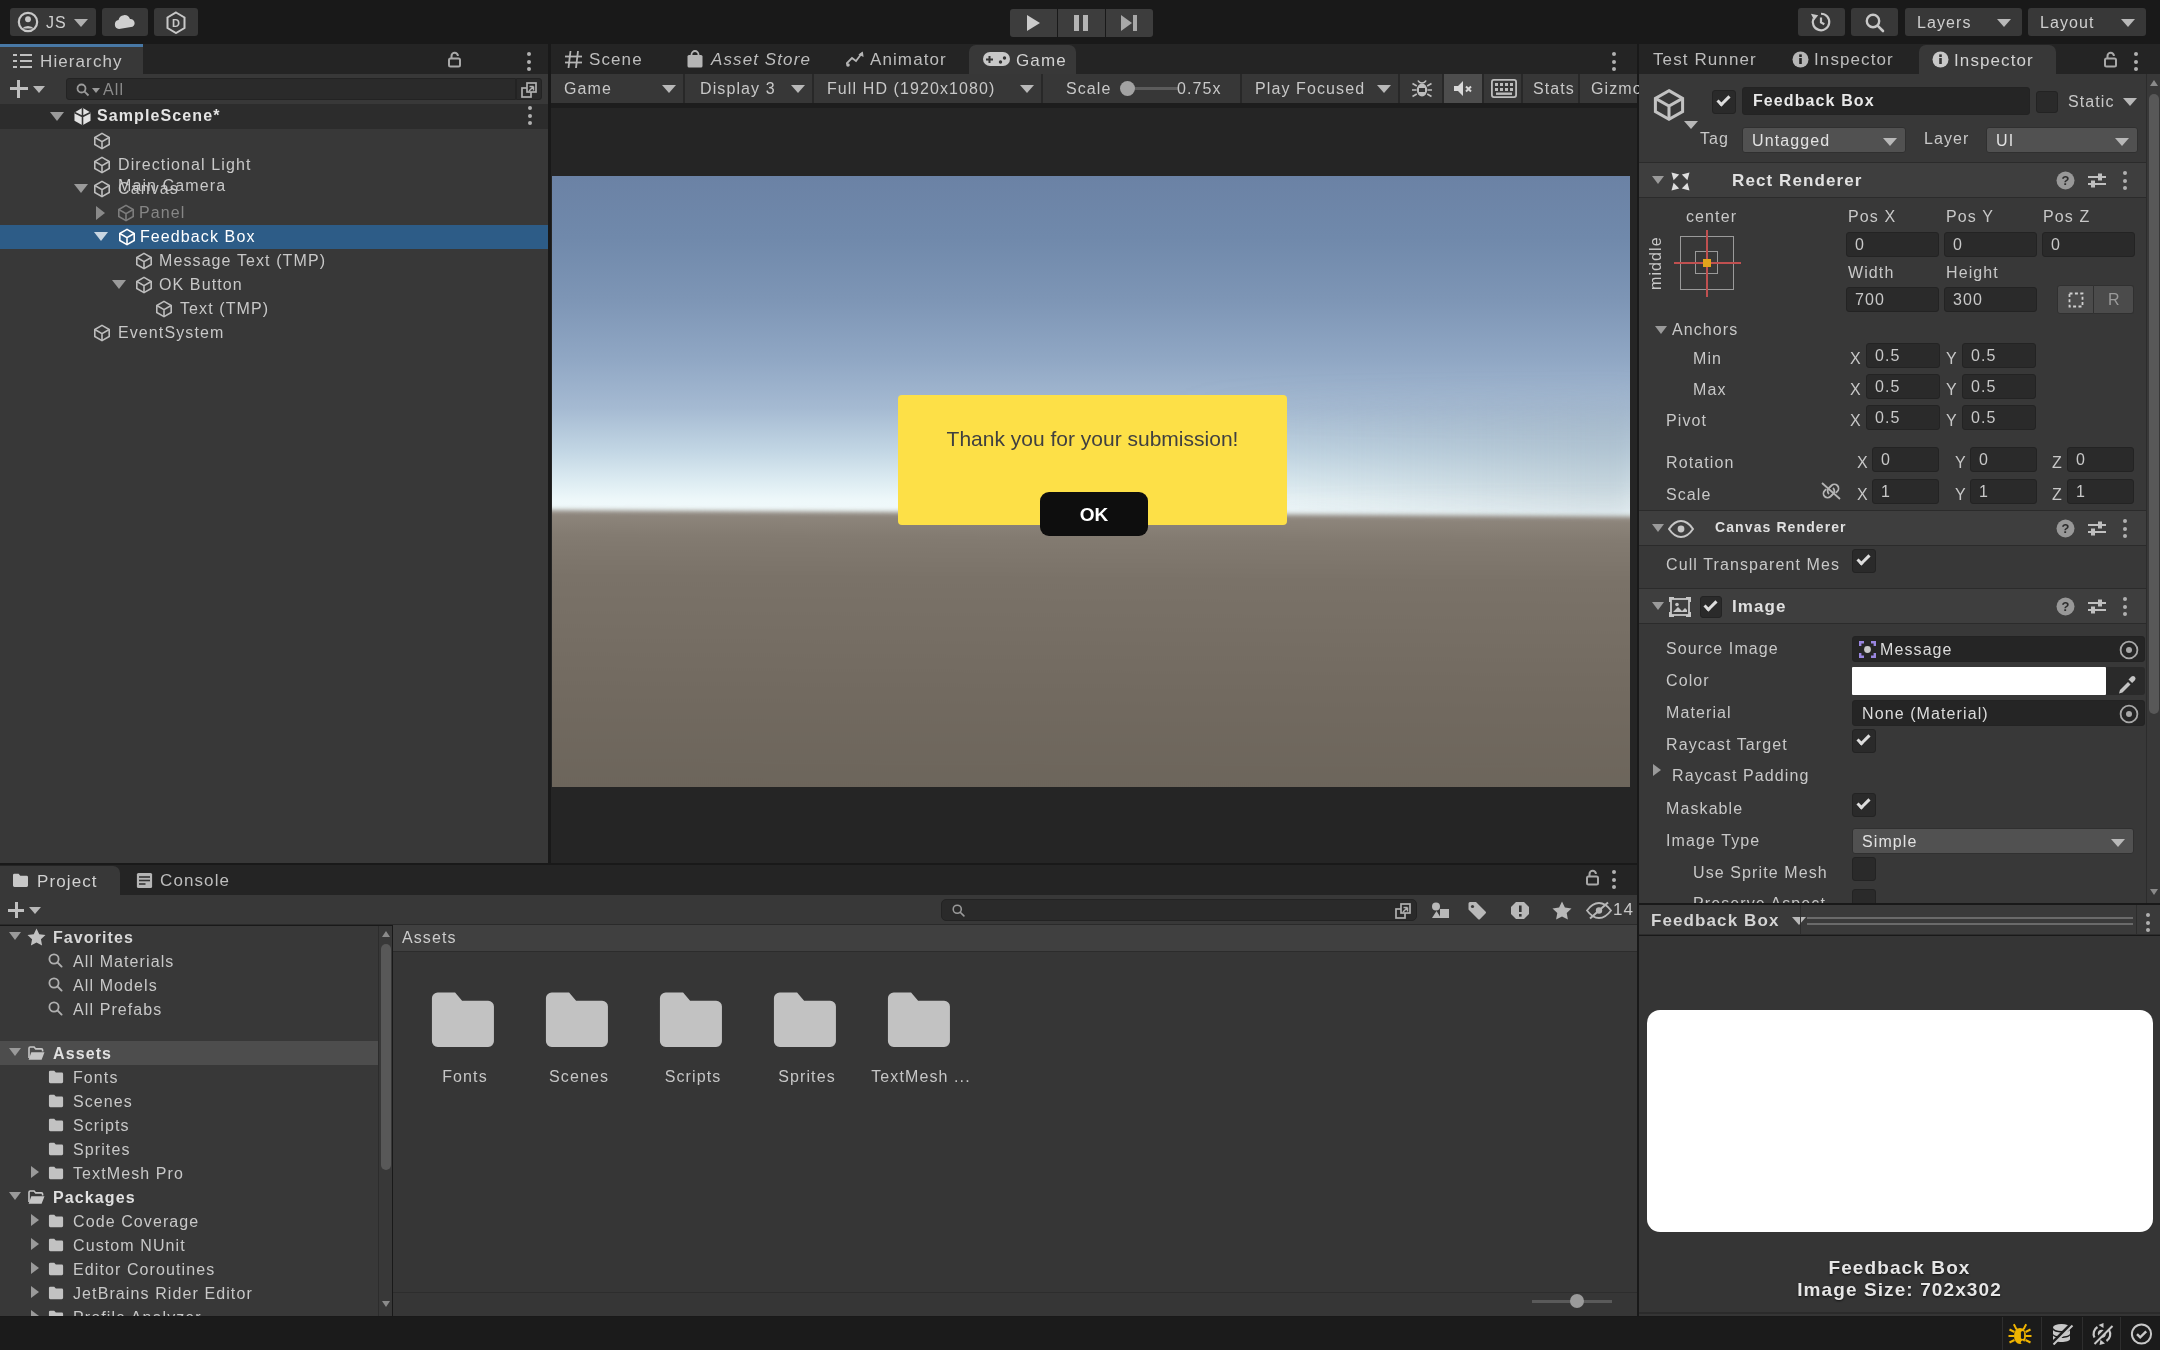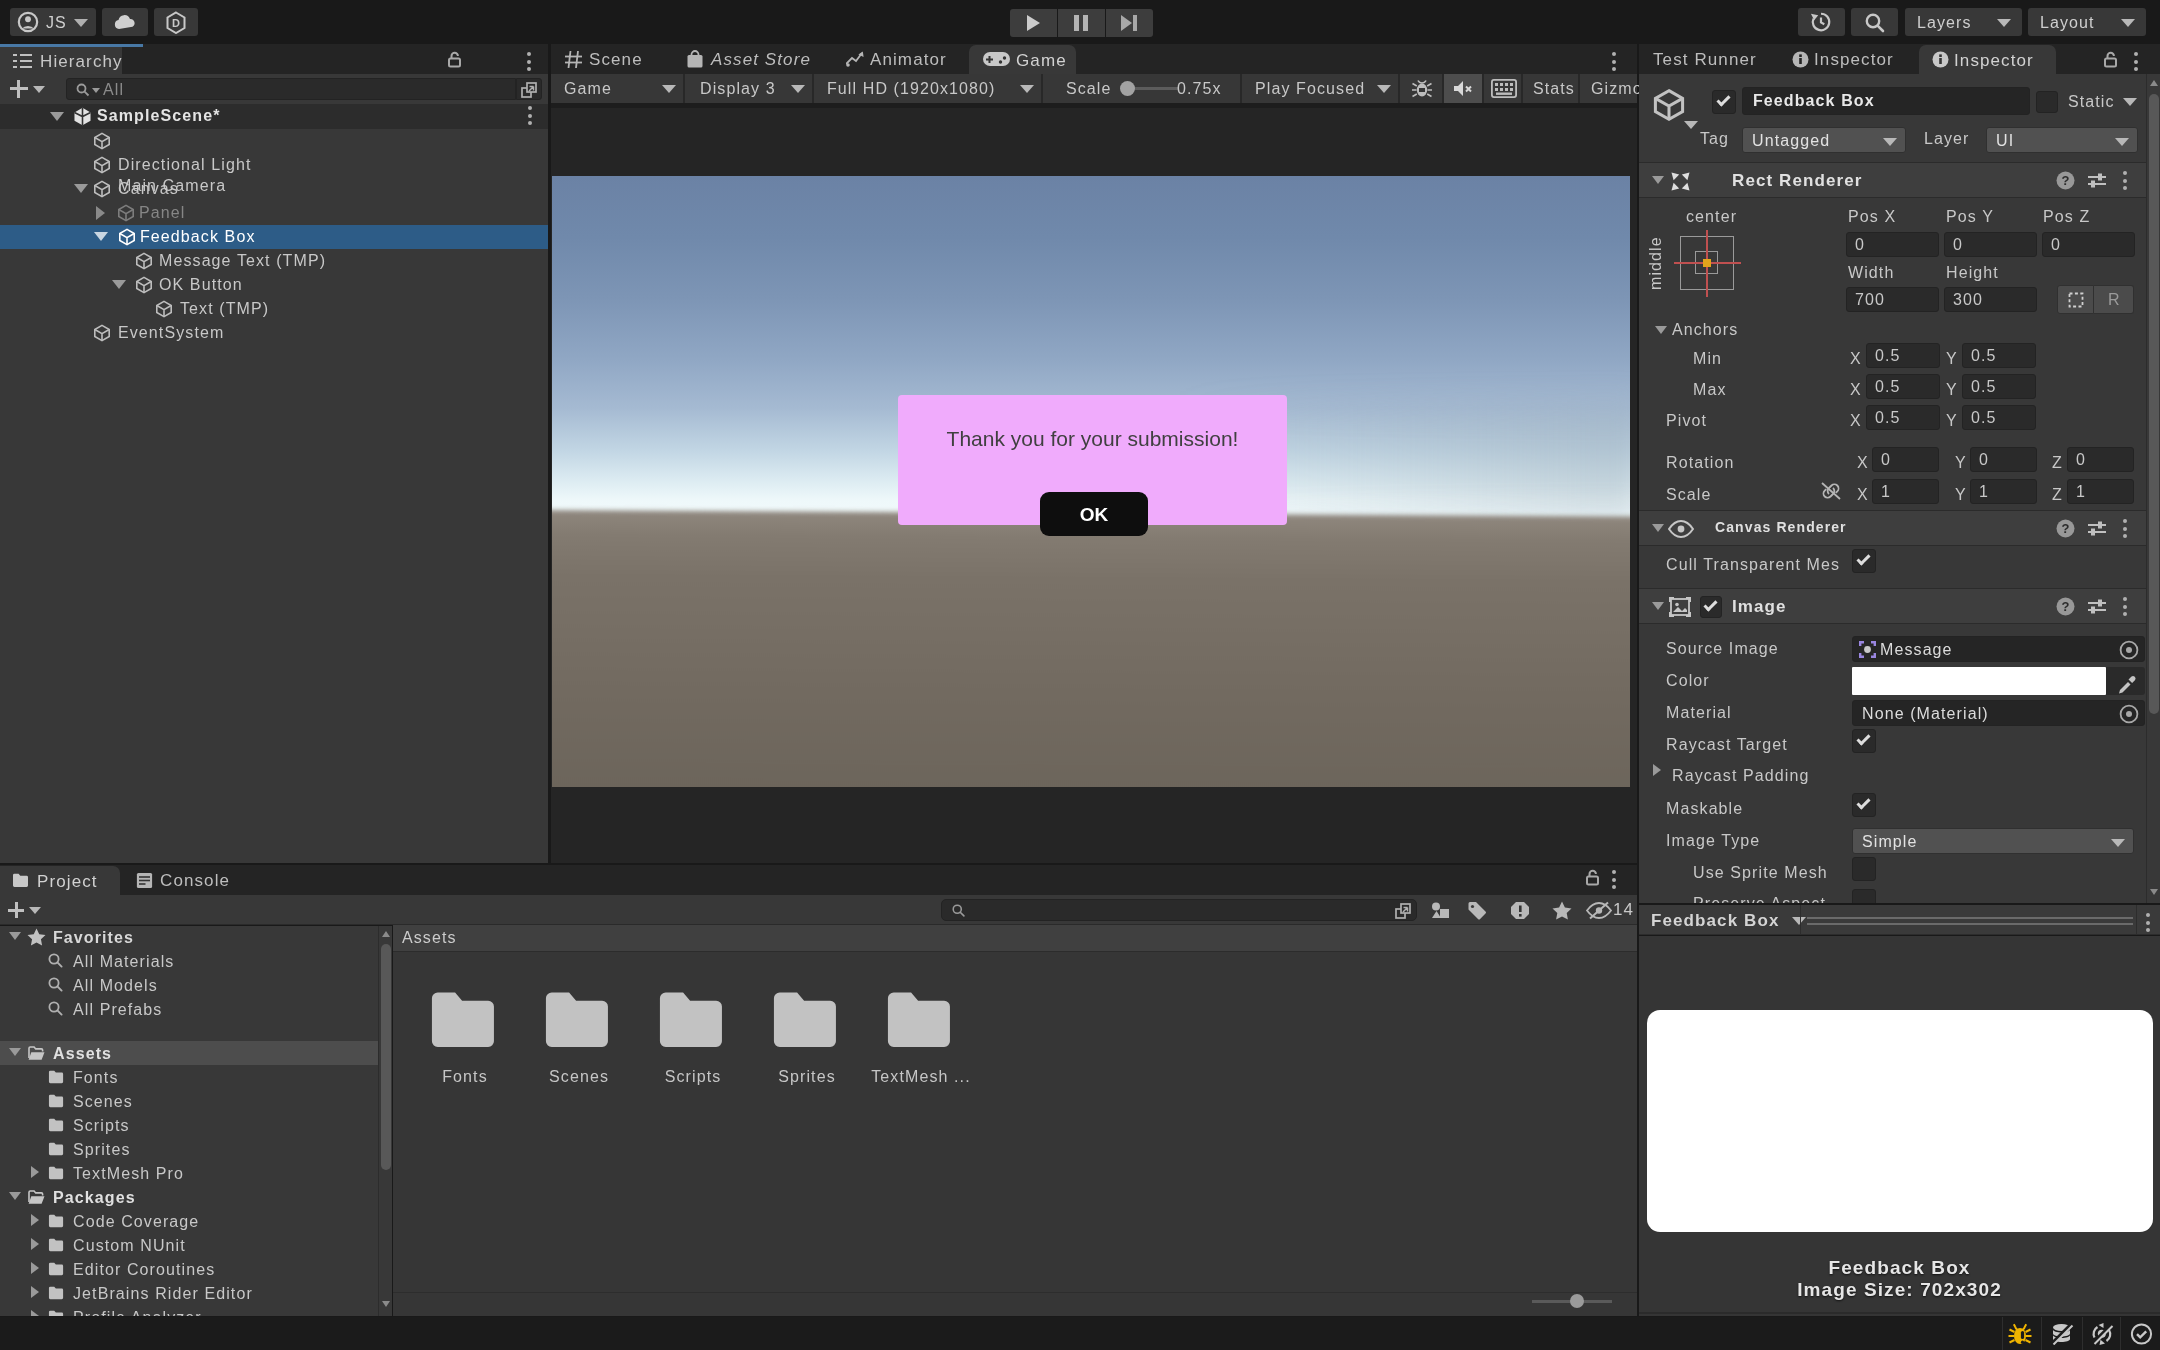--- a/index.html
+++ b/index.html
@@ -104,21 +104,21 @@
     <div class="caret" style="left:92px;top:11px;"></div>
   </div>
   <div class="abs" style="left:2028px;top:8px;width:118px;height:28px;background:#383838;border-radius:3px;">
     <div class="txt" style="left:12px;top:7px;color:#cfcfcf;">Layout</div>
     <div class="caret" style="left:93px;top:11px;"></div>
   </div>
 </div>
 
 <div class="tabbar" style="left:0;top:44px;width:548px;height:30px;"></div>
 <div class="abs" style="left:0;top:44px;width:143px;height:3px;background:#4878a5;"></div>
-<div class="tab-active" style="left:0;top:47px;width:122px;height:27px;border-radius:0;">
+<div class="tab-active" style="left:0;top:47px;width:143px;height:27px;border-radius:0;">
   <svg class="abs" style="left:13px;top:6px;" width="19" height="16" viewBox="0 0 19 16">
     <g stroke="#c0c0c0" stroke-width="2">
         <line x1="0" y1="2" x2="4" y2="2"></line>
         <line x1="7" y1="2" x2="19" y2="2"></line>
         <line x1="0" y1="8" x2="4" y2="8"></line>
         <line x1="7" y1="8" x2="19" y2="8"></line>
         <line x1="0" y1="14" x2="4" y2="14"></line>
         <line x1="7" y1="14" x2="19" y2="14"></line>
       </g>
   </svg>
@@ -308,21 +308,21 @@
   <div class="txt" style="left:1040px;top:7px;">Gizmo</div>
 </div>
 
 <div class="abs" style="left:551px;top:103px;width:1086px;height:760px;background:#252525;"></div>
 <div class="abs" style="left:551px;top:103px;width:1086px;height:5px;background:#1d1d1d;"></div>
 <div class="abs" style="left:552px;top:176px;width:1078px;height:611px;overflow:hidden;background:linear-gradient(180deg,#6b82a5 0%,#7089ab 10%,#7d95b5 20%,#90a7c4 30%,#a5bad2 38%,#c2d6e4 45%,#ddecf2 50%,#eef8fa 53%,#f4fcfd 58%,#f4fcfd 100%);">
   <div class="abs" style="left:620px;top:230px;width:470px;height:112px;background:linear-gradient(90deg,rgba(168,184,196,0) 0%,rgba(150,168,182,0.38) 92%);filter:blur(16px);"></div>
   <div class="abs" style="left:-12px;top:334px;width:1102px;height:300px;background:linear-gradient(180deg,#8f877e 0%,#837b71 8%,#7a7268 22%,#726a60 60%,#6b645a 100%);transform:rotate(0.34deg);transform-origin:top left;filter:blur(2.5px);"></div>
 </div>
 
-<div class="abs" style="left:898px;top:395px;width:389px;height:130px;background:#f0abfc;border-radius:4px;">
+<div class="abs" style="left:898px;top:395px;width:389px;height:130px;background:#fde047;border-radius:4px;">
   <div class="txt" style="left:0;top:33px;width:389px;text-align:center;color:#404040;font-size:21px;letter-spacing:0;">Thank you for your submission!</div>
   <div class="abs" style="left:142px;top:97px;width:108px;height:44px;background:#0e0e0e;border-radius:9px;">
     <div class="txt b" style="left:0;top:13px;width:108px;text-align:center;color:#ffffff;font-size:19px;letter-spacing:0;">OK</div>
   </div>
 </div>
 
 <div class="tabbar" style="left:1639px;top:44px;width:521px;height:30px;"></div>
 <div class="txt" style="left:1653px;top:51px;font-size:17px;color:#bdbdbd;">Test Runner</div>
 <svg class="abs" style="left:1792px;top:51px;" width="17" height="17" viewBox="0 0 17 17">
     <circle cx="8.5" cy="8.5" r="8" fill="#b5b5b5"></circle>

